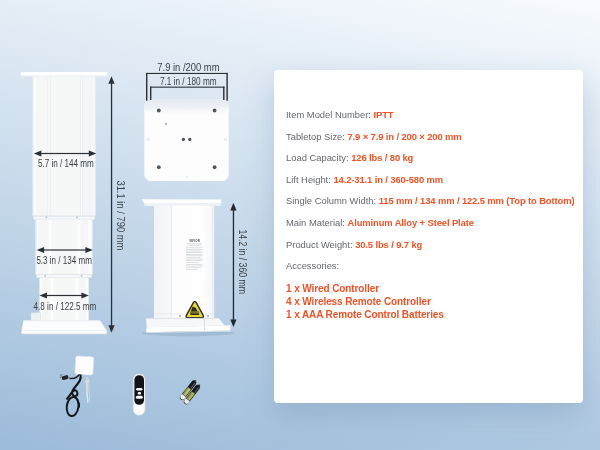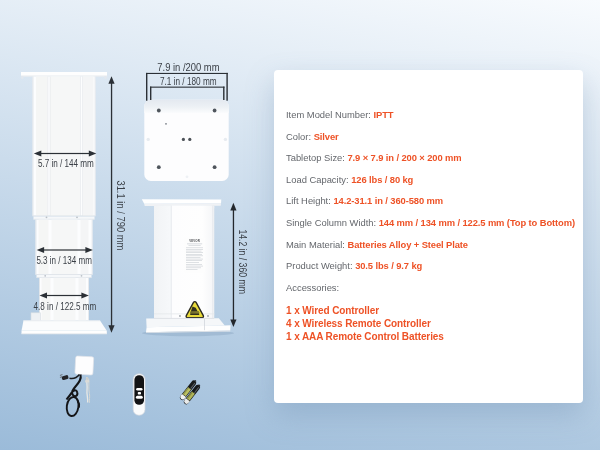--- a/index.html
+++ b/index.html
@@ -256,31 +256,30 @@
   <rect x="-4.2" y="-12.6" width="2" height="1.2" rx="0.5" fill="#2a2c2e"></rect>
   <rect x="1.5" y="-11.6" width="2" height="1.2" rx="0.5" fill="#26282a"></rect>
 </g>
 </svg>
 
 <div class="card">
   <div class="inner">
 
     <p class="row">Item Model Number: <b>IPTT</b></p>
 
-    <p class="row">Color: <b>Silver</b></p>
 
     <p class="row">Tabletop Size: <b>7.9 × 7.9 in / 200 × 200 mm</b></p>
 
     <p class="row">Load Capacity: <b>126 lbs / 80 kg</b></p>
 
     <p class="row">Lift Height: <b>14.2-31.1 in / 360-580 mm</b></p>
 
-    <p class="row">Single Column Width: <b>144 mm / 134 mm / 122.5 mm (Top to Bottom)</b></p>
-
-    <p class="row">Main Material: <b>Batteries Alloy + Steel Plate</b></p>
+    <p class="row">Single Column Width: <b>115 mm / 134 mm / 122.5 mm (Top to Bottom)</b></p>
+
+    <p class="row">Main Material: <b>Aluminum Alloy + Steel Plate</b></p>
 
     <p class="row">Product Weight: <b>30.5 lbs / 9.7 kg</b></p>
 
     <p class="row">Accessories:</p>
 
     <div class="acc">
       <p>1 x Wired Controller</p>
       <p>4 x Wireless Remote Controller</p>
       <p>1 x AAA Remote Control Batteries</p>
     </div>

